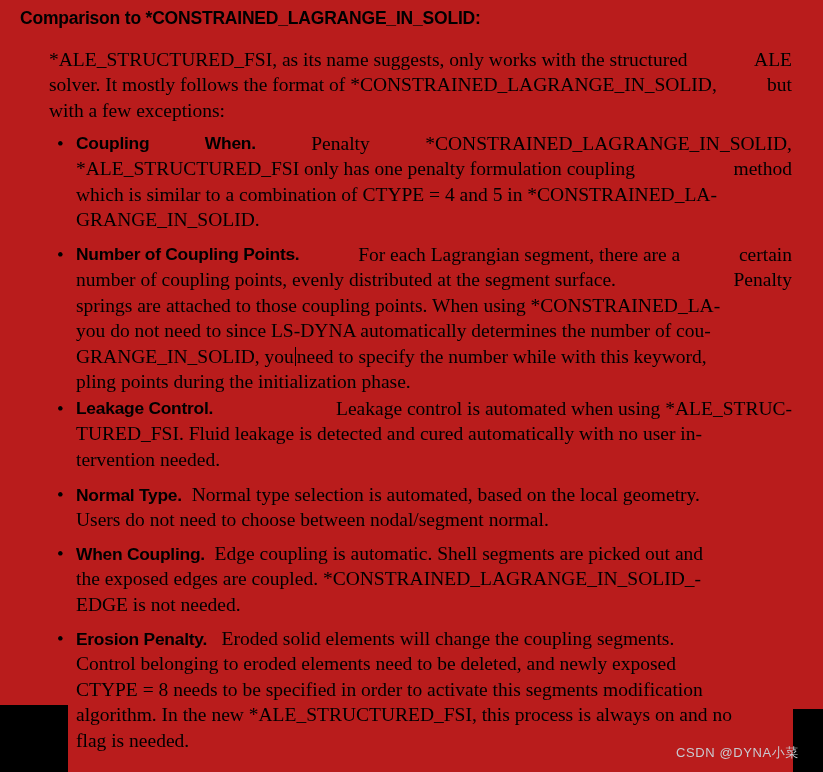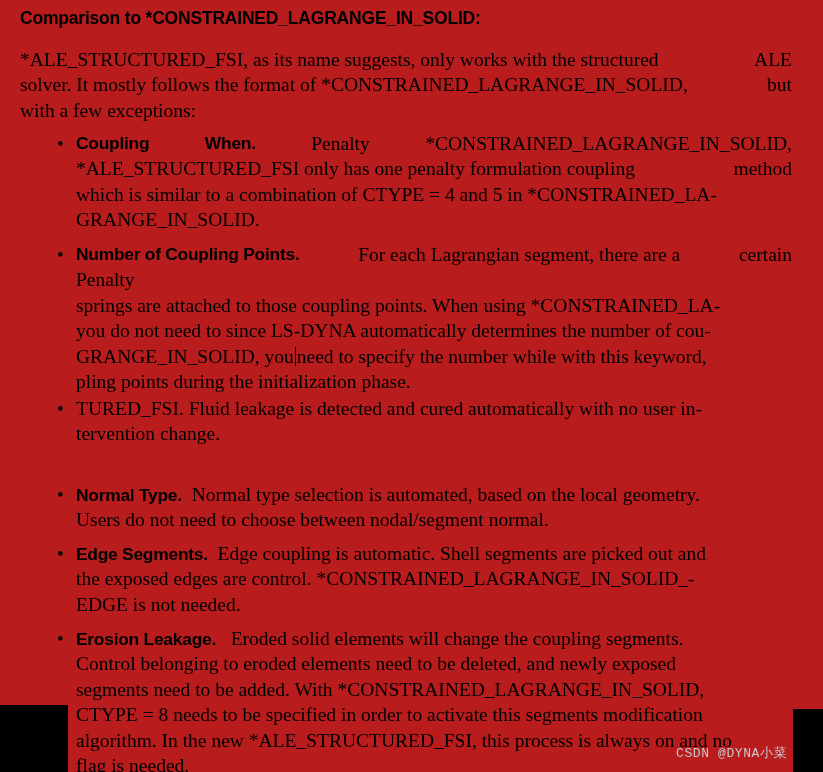--- a/index.html
+++ b/index.html
@@ -49,20 +49,21 @@
     width: 772px;
     font-size: 19.5px;
     line-height: 25.4px;
     text-align: justify;
     text-justify: inter-word;
     hyphens: none;
   }
   .intro .ln {
     display: block;
     white-space: nowrap;
+    margin-left: 29px;
   }
   .intro .ln.just {
     display: flex;
     justify-content: space-between;
     white-space: nowrap;
   }
 
   
   .bullets {
     position: absolute;
@@ -136,21 +137,21 @@
     top: 709px;
     width: 30px;
     height: 63px;
   }
 
   
   .watermark {
     position: absolute;
     left: 676px;
     top: 744px;
-    font-family: Liberation Mono, monospace;
+    font-family: Liberation Sans, sans-serif;
     font-size: 13px;
     color: #c9c9cf;
     letter-spacing: 0.6px;
     white-space: nowrap;
     z-index: 5;
   }
 </style>
 </head>
 <body>
 
@@ -192,60 +193,64 @@
 
     <div class="bullet-item" style="top:242px;">
       <span class="bullet-mark">•</span>
       <div class="bullet-body">
         <span class="line just">
           <span class="lead">Number of Coupling Points.</span>
           <span>For each Lagrangian segment, there are a</span>
           <span>certain</span>
         </span>
         <span class="line just">
+          <span>number of coupling points, evenly distributed at the segment surface.</span>
           <span>Penalty</span>
         </span>
         <span class="line">springs are attached to those coupling points. When using *CONSTRAINED_LA-</span>
         <span class="line">you do not need to since LS-DYNA automatically determines the number of cou-</span>
         <span class="line"><span>GRANGE_IN_SOLID, you</span><span class="caret"></span><span>need to specify the number while with this keyword,</span></span>
         <span class="line">pling points during the initialization phase.</span>
       </div>
     </div>
 
     <div class="bullet-item" style="top:396px;">
       <span class="bullet-mark">•</span>
       <div class="bullet-body">
+        <span class="line just">
+          <span class="lead">Leakage Control.</span>
+          <span>Leakage control is automated when using *ALE_STRUC-</span>
+        </span>
         <span class="line">TURED_FSI.  Fluid leakage is detected and cured automatically with no user in-</span>
-        <span class="line">tervention change.</span>
+        <span class="line">tervention needed.</span>
       </div>
     </div>
 
     <div class="bullet-item" style="top:482px;">
       <span class="bullet-mark">•</span>
       <div class="bullet-body">
         <span class="line"><span class="lead">Normal Type.</span><span class="gapw">  </span><span>Normal type selection is automated, based on the local geometry.</span></span>
         <span class="line">Users do not need to choose between nodal/segment normal.</span>
       </div>
     </div>
 
     <div class="bullet-item" style="top:541px;">
       <span class="bullet-mark">•</span>
       <div class="bullet-body">
-        <span class="line"><span class="lead">Edge Segments.</span><span class="gapw">  </span><span>Edge coupling is automatic.  Shell segments are picked out and</span></span>
-        <span class="line">the  exposed  edges  are  control.     *CONSTRAINED_LAGRANGE_IN_SOLID_-</span>
+        <span class="line"><span class="lead">When Coupling.</span><span class="gapw">  </span><span>Edge coupling is automatic.  Shell segments are picked out and</span></span>
+        <span class="line">the  exposed  edges  are  coupled.     *CONSTRAINED_LAGRANGE_IN_SOLID_-</span>
         <span class="line">EDGE is not needed.</span>
       </div>
     </div>
 
     <div class="bullet-item" style="top:626px;">
       <span class="bullet-mark">•</span>
       <div class="bullet-body">
-        <span class="line"><span class="lead">Erosion Leakage.</span><span class="gapw">   </span><span>Eroded solid elements will change the coupling segments.</span></span>
+        <span class="line"><span class="lead">Erosion Penalty.</span><span class="gapw">   </span><span>Eroded solid elements will change the coupling segments.</span></span>
         <span class="line">Control belonging to eroded elements need to be deleted, and newly exposed</span>
-        <span class="line">segments  need  to  be  added.   With  *CONSTRAINED_LAGRANGE_IN_SOLID,</span>
         <span class="line">CTYPE = 8 needs to be specified in order to activate this segments modification</span>
         <span class="line">algorithm.  In the new *ALE_STRUCTURED_FSI, this process is always on and no</span>
         <span class="line">flag is needed.</span>
       </div>
     </div>
 
   </div>
 
   <div class="watermark">CSDN @DYNA小菜</div>
 

